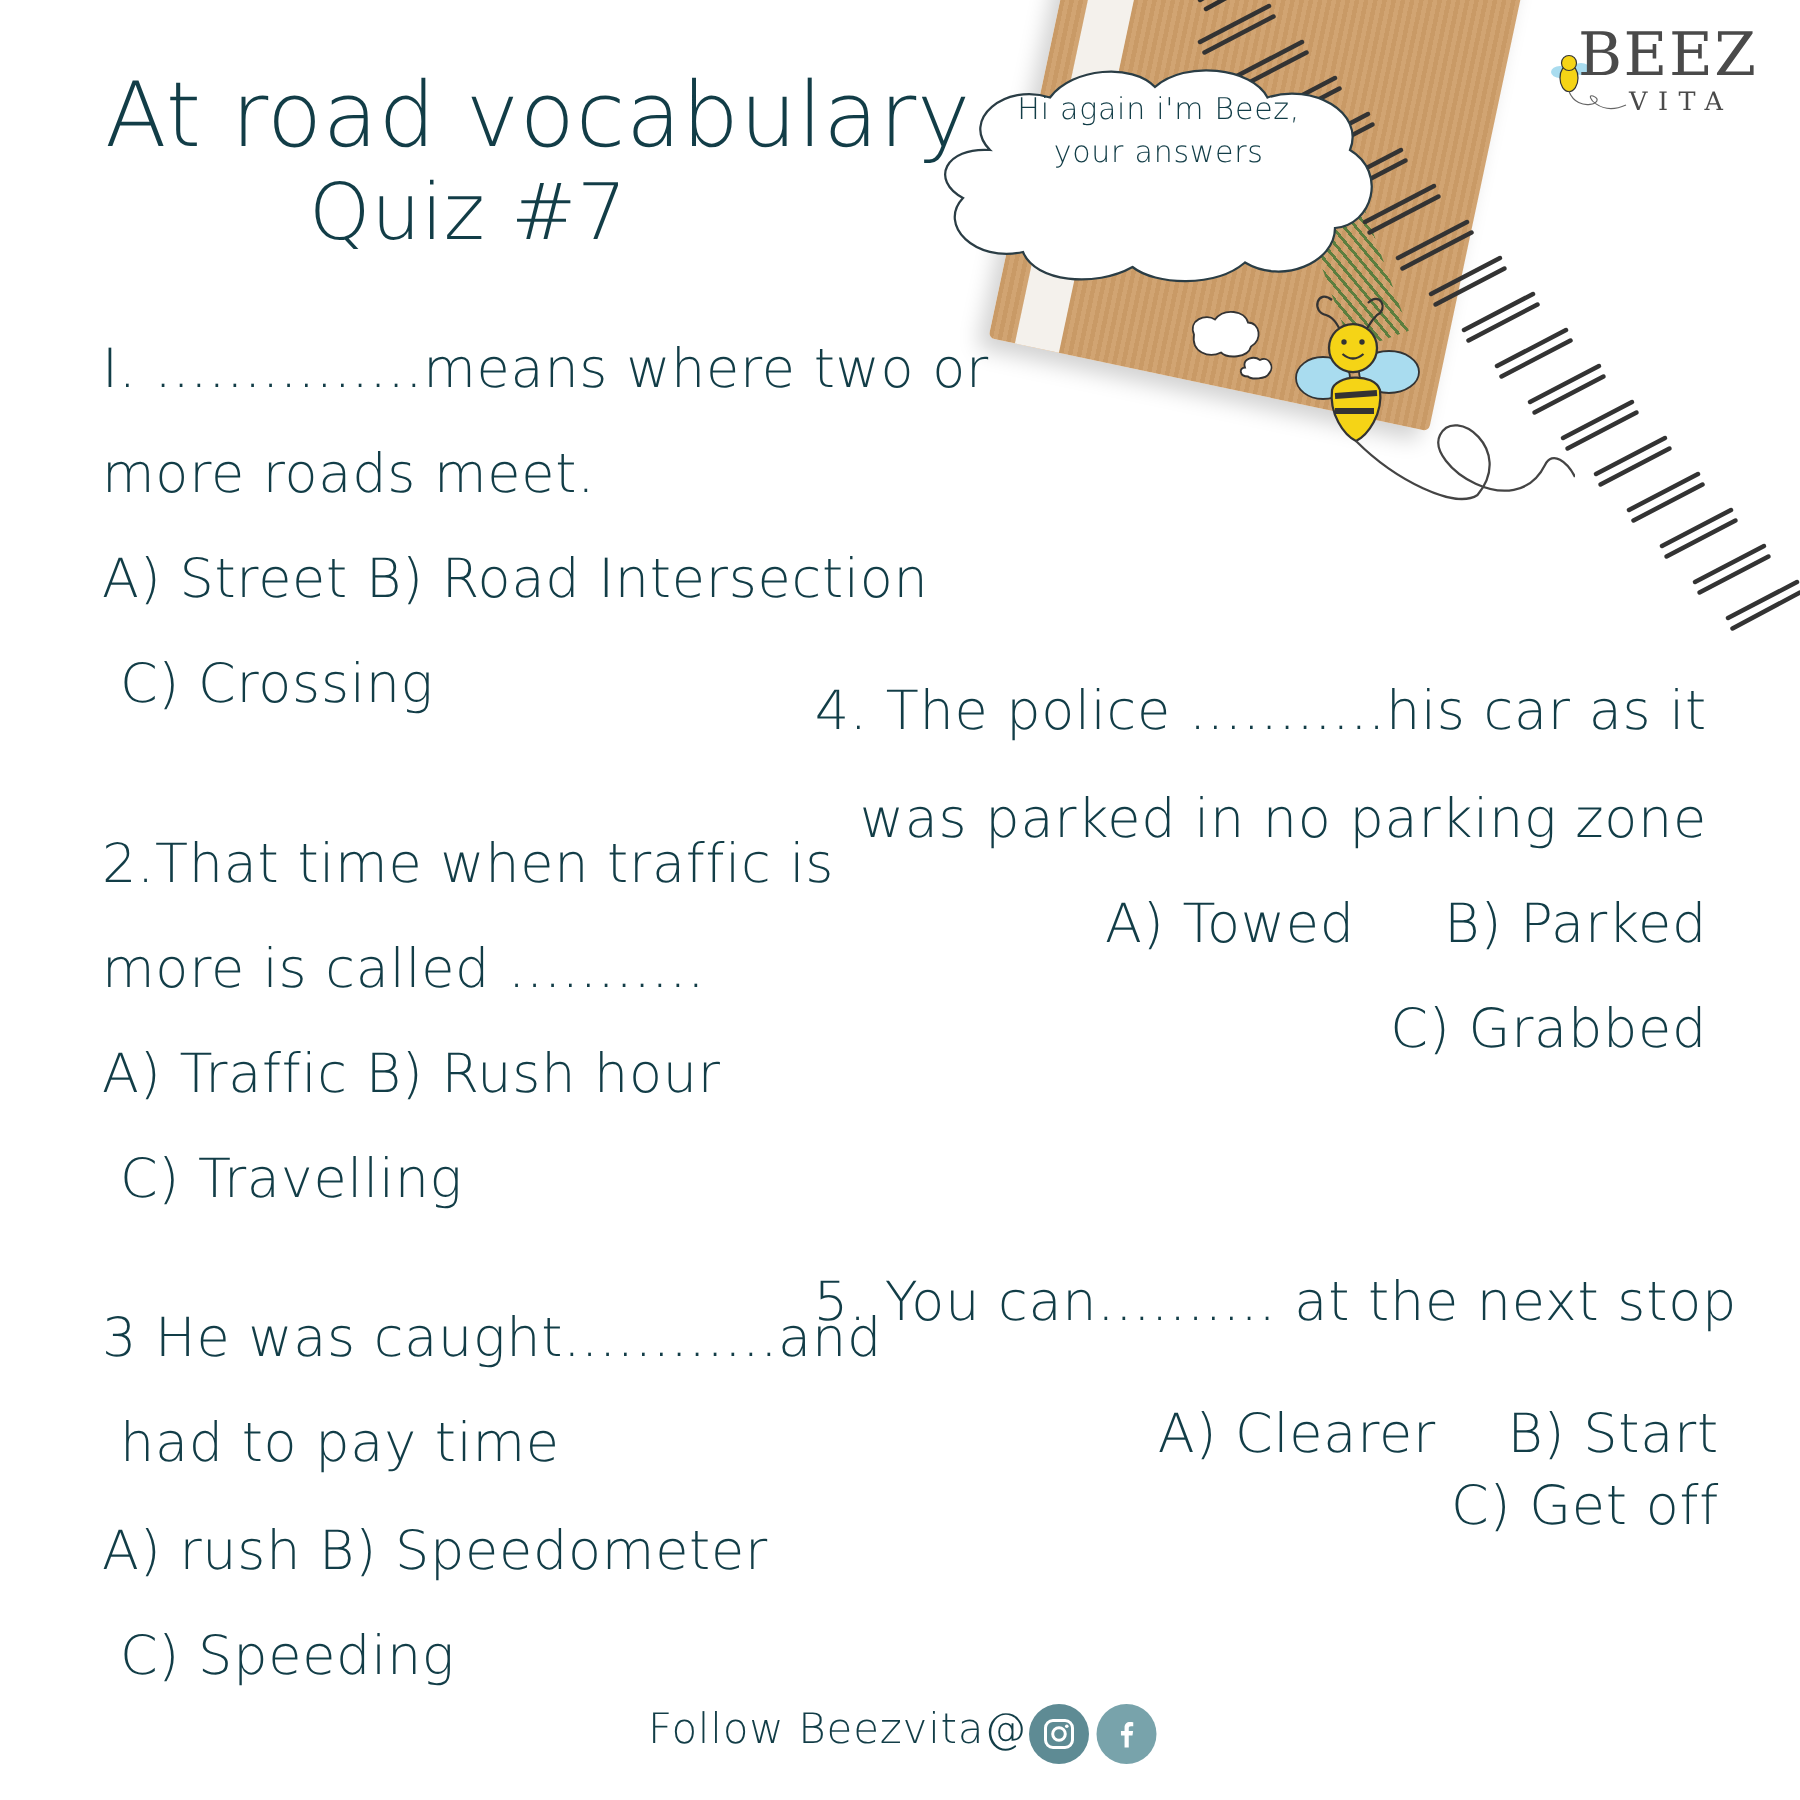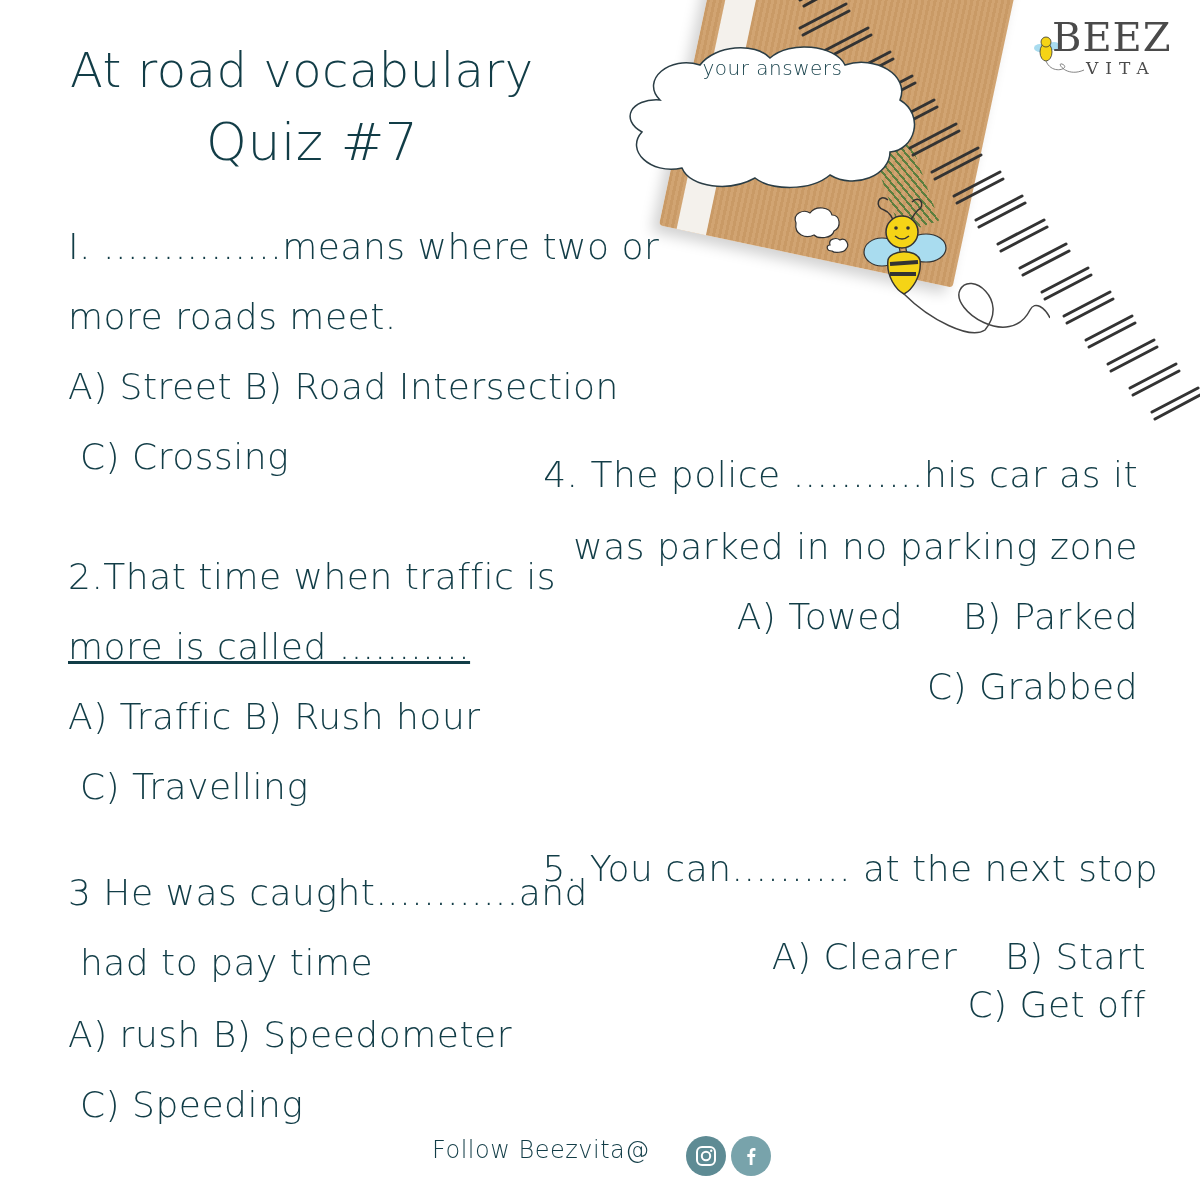--- a/index.html
+++ b/index.html
@@ -46,28 +46,28 @@
       font-size: 20px; line-height: 33px;
     }
     .cloud-text .u { text-decoration: underline; text-underline-offset: 4px; }
 
     
     .logo { position: absolute; left: 1032px; top: 18px; width: 150px; height: 70px; }
     .logo-beez { position: absolute; left: 1052px; top: 14px; font-family: "DejaVu Serif", serif; font-size: 40px; color: #4a4a4a; letter-spacing: 1px; }
     .logo-vita { position: absolute; left: 1086px; top: 58px; font-family: "DejaVu Serif", serif; font-size: 17px; color: #4a4a4a; letter-spacing: 7px; }
 
     
-    .title1 { position: absolute; left: 70px; top: 42px; font-size: 48px; }
+    .title1 { position: absolute; left: 70px; top: 42px; font-size: 60px; }
     .title2 { position: absolute; left: 206px; top: 112px; font-size: 52px; }
 
     .q { position: absolute; font-size: 36px; white-space: nowrap; }
     .q.right { text-align: right; }
 
     
-    .follow { position: absolute; left: 432px; top: 1136px; font-size: 24px; }
+    .follow { position: absolute; left: 432px; top: 1136px; font-size: 28px; }
     .social { position: absolute; top: 1136px; width: 40px; height: 40px; border-radius: 50%; display: flex; align-items: center; justify-content: center; }
     .ig { left: 686px; background: #5e8b94; }
     .fb { left: 731px; background: #78a3ab; }
   </style>
 </head>
 <body>
 
 <div class="notebook-page"></div>
 <div class="gift">
   <div class="gift-ribbon"></div>
@@ -121,20 +121,21 @@
 </svg>
 
 <svg class="cloud" viewBox="0 0 305 150" width="305" height="150">
   <path d="M40,60 C20,40 50,15 80,25 C95,5 135,2 150,18 C170,0 215,5 225,25 C255,15 290,35 280,60 C305,75 295,110 270,112 C270,135 235,150 210,135 C190,152 150,150 135,138 C110,152 70,148 62,128 C30,135 5,110 22,92 C0,80 10,58 40,60 Z" fill="#ffffff" stroke="#2a3d45" stroke-width="1.5"></path>
 </svg>
 <svg class="abs" style="left:790px;top:205px;" width="60" height="50">
   <path d="M6,18 C2,8 14,4 20,8 C26,0 40,2 42,10 C50,10 52,22 44,26 C42,34 28,34 24,30 C16,34 4,30 6,18Z" fill="#fff" stroke="#333" stroke-width="1.2"></path>
   <path d="M40,40 C38,34 46,32 50,35 C56,32 60,40 56,44 C54,48 44,48 42,46 C36,46 36,40 40,40Z" fill="#fff" stroke="#333" stroke-width="1.2"></path>
 </svg>
 <div class="cloud-text hand">
+  <div>Hi again i'm Beez,</div>
   <div style="margin-top:-4px">your answers</div>
 </div>
 
 <svg class="abs" style="left:860px;top:190px;" width="190" height="160" viewBox="0 0 190 160">
   <path d="M28,10 C18,2 14,18 24,20 C30,22 34,30 36,38" fill="none" stroke="#333" stroke-width="1.5"></path>
   <path d="M52,12 C60,4 66,16 58,20 C54,24 50,30 48,38" fill="none" stroke="#333" stroke-width="1.5"></path>
   <ellipse cx="22" cy="62" rx="18" ry="14" fill="#a9dcef" stroke="#333" stroke-width="1.2"></ellipse>
   <ellipse cx="66" cy="58" rx="20" ry="14" fill="#a9dcef" stroke="#333" stroke-width="1.2"></ellipse>
   <path d="M28,70 C30,60 56,58 60,70 C62,86 52,100 44,104 C36,100 26,86 28,70Z" fill="#f5d416" stroke="#333" stroke-width="1.5"></path>
   <path d="M30,74 L58,72 M30,84 L56,84" stroke="#333" stroke-width="4"></path>
@@ -157,21 +158,21 @@
 
 <div class="title1 hand">At road vocabulary</div>
 <div class="title2 hand">Quiz #7</div>
 
 <div class="q hand" style="left:68px;top:226px;">I. ...............means where two or</div>
 <div class="q hand" style="left:68px;top:296px;">more roads   meet.</div>
 <div class="q hand" style="left:68px;top:366px;">A) Street    B) Road Intersection</div>
 <div class="q hand" style="left:68px;top:436px;white-space:pre;"> C) Crossing</div>
 
 <div class="q hand" style="left:68px;top:556px;">2.That time when traffic is</div>
-<div class="q hand" style="left:68px;top:626px;text-decoration:underline;">more is called ...........</div>
+<div class="q hand" style="left:68px;top:626px;">more is called ...........</div>
 <div class="q hand" style="left:68px;top:696px;">A) Traffic    B) Rush hour</div>
 <div class="q hand" style="left:68px;top:766px;white-space:pre;"> C) Travelling</div>
 
 <div class="q hand" style="left:68px;top:872px;">3 He was caught............and</div>
 <div class="q hand" style="left:68px;top:942px;white-space:pre;"> had to pay time</div>
 <div class="q hand" style="left:68px;top:1014px;">A) rush    B) Speedometer</div>
 <div class="q hand" style="left:68px;top:1084px;white-space:pre;"> C) Speeding</div>
 
 <div class="q hand right" style="right:62px;top:454px;">4. The police ...........his car   as it</div>
 <div class="q hand right" style="right:62px;top:526px;">was parked in no parking zone</div>

